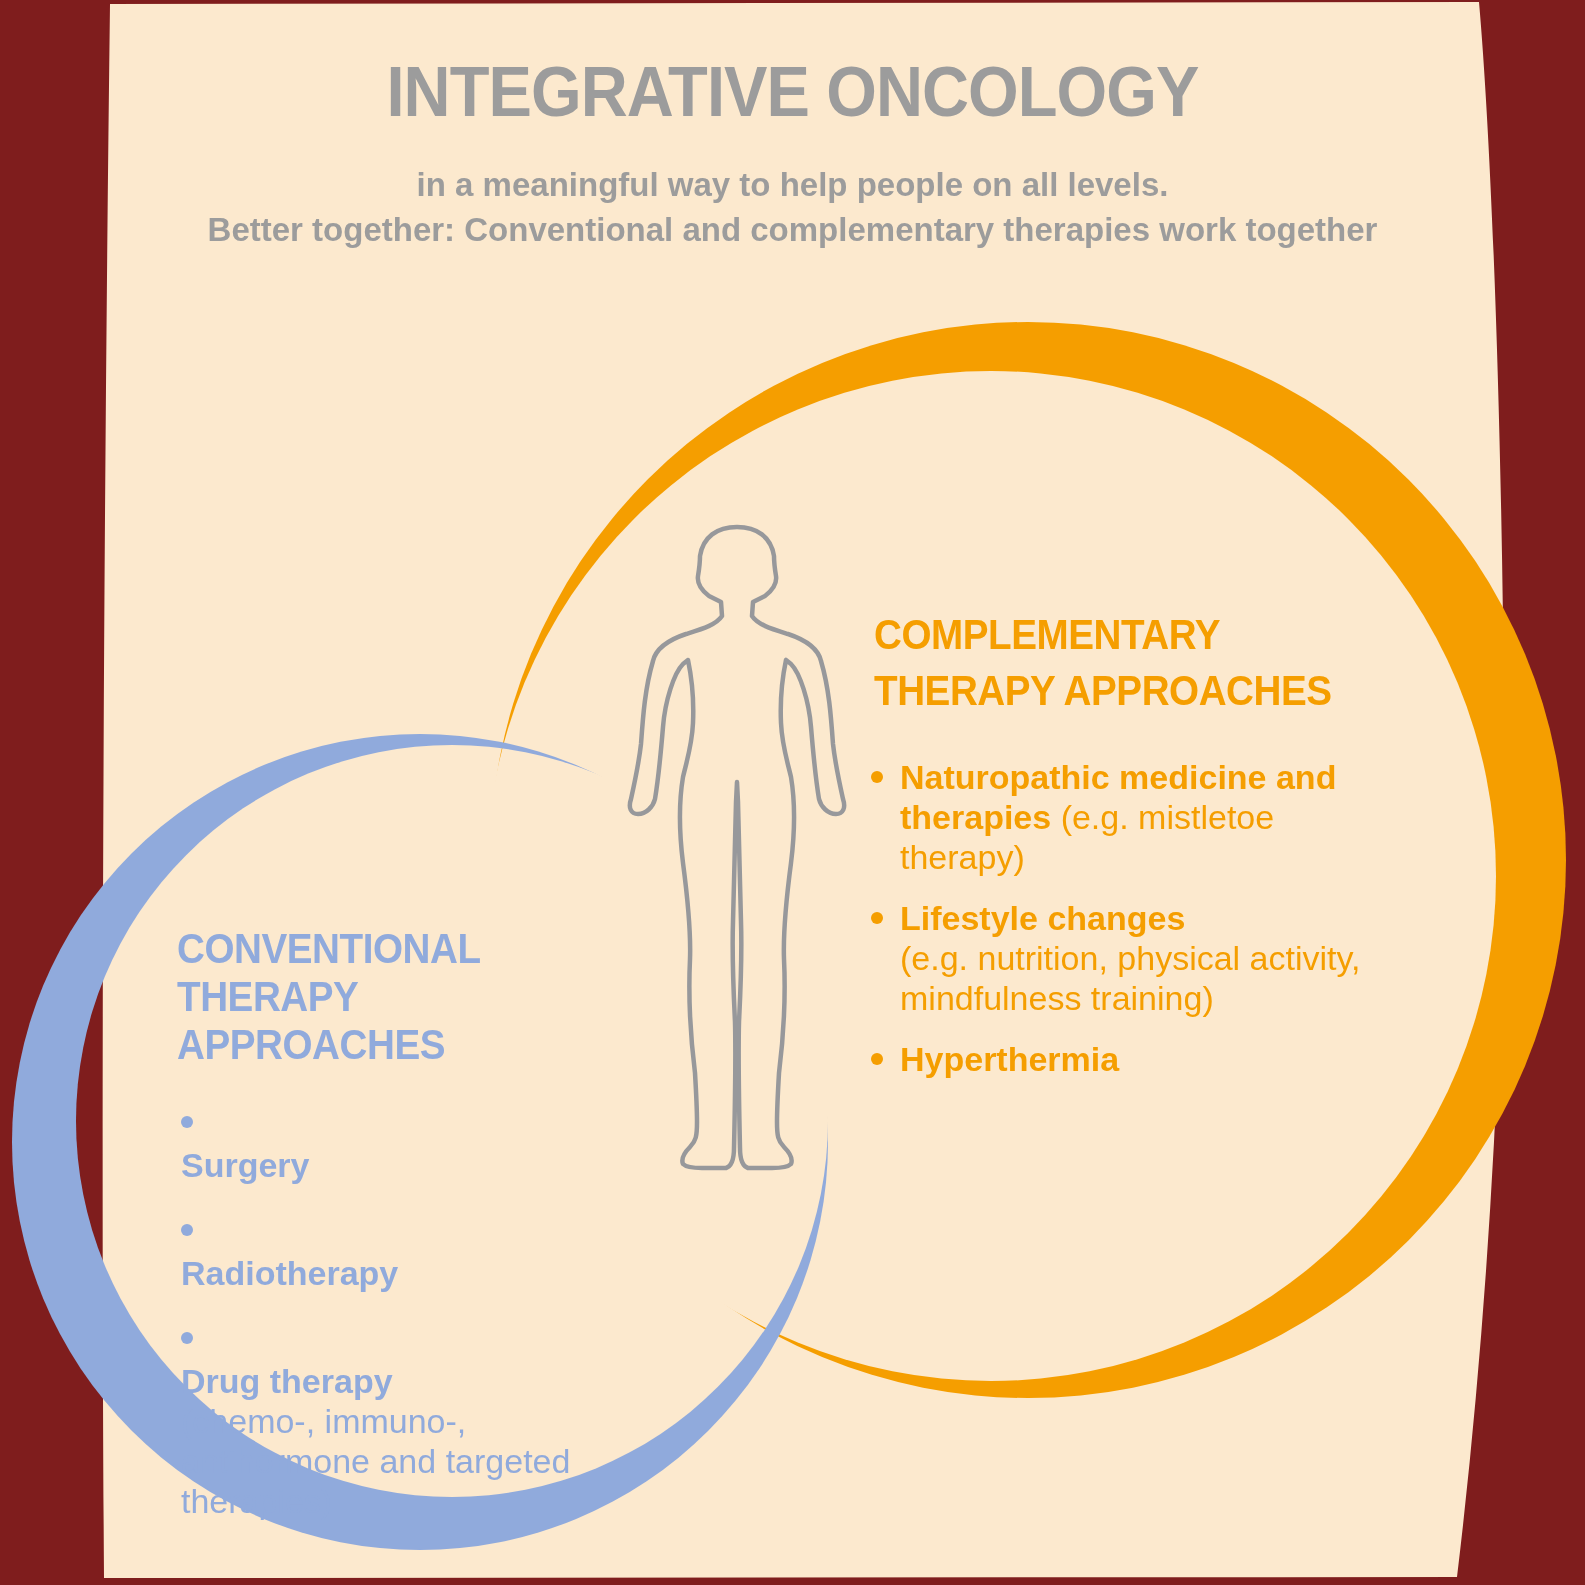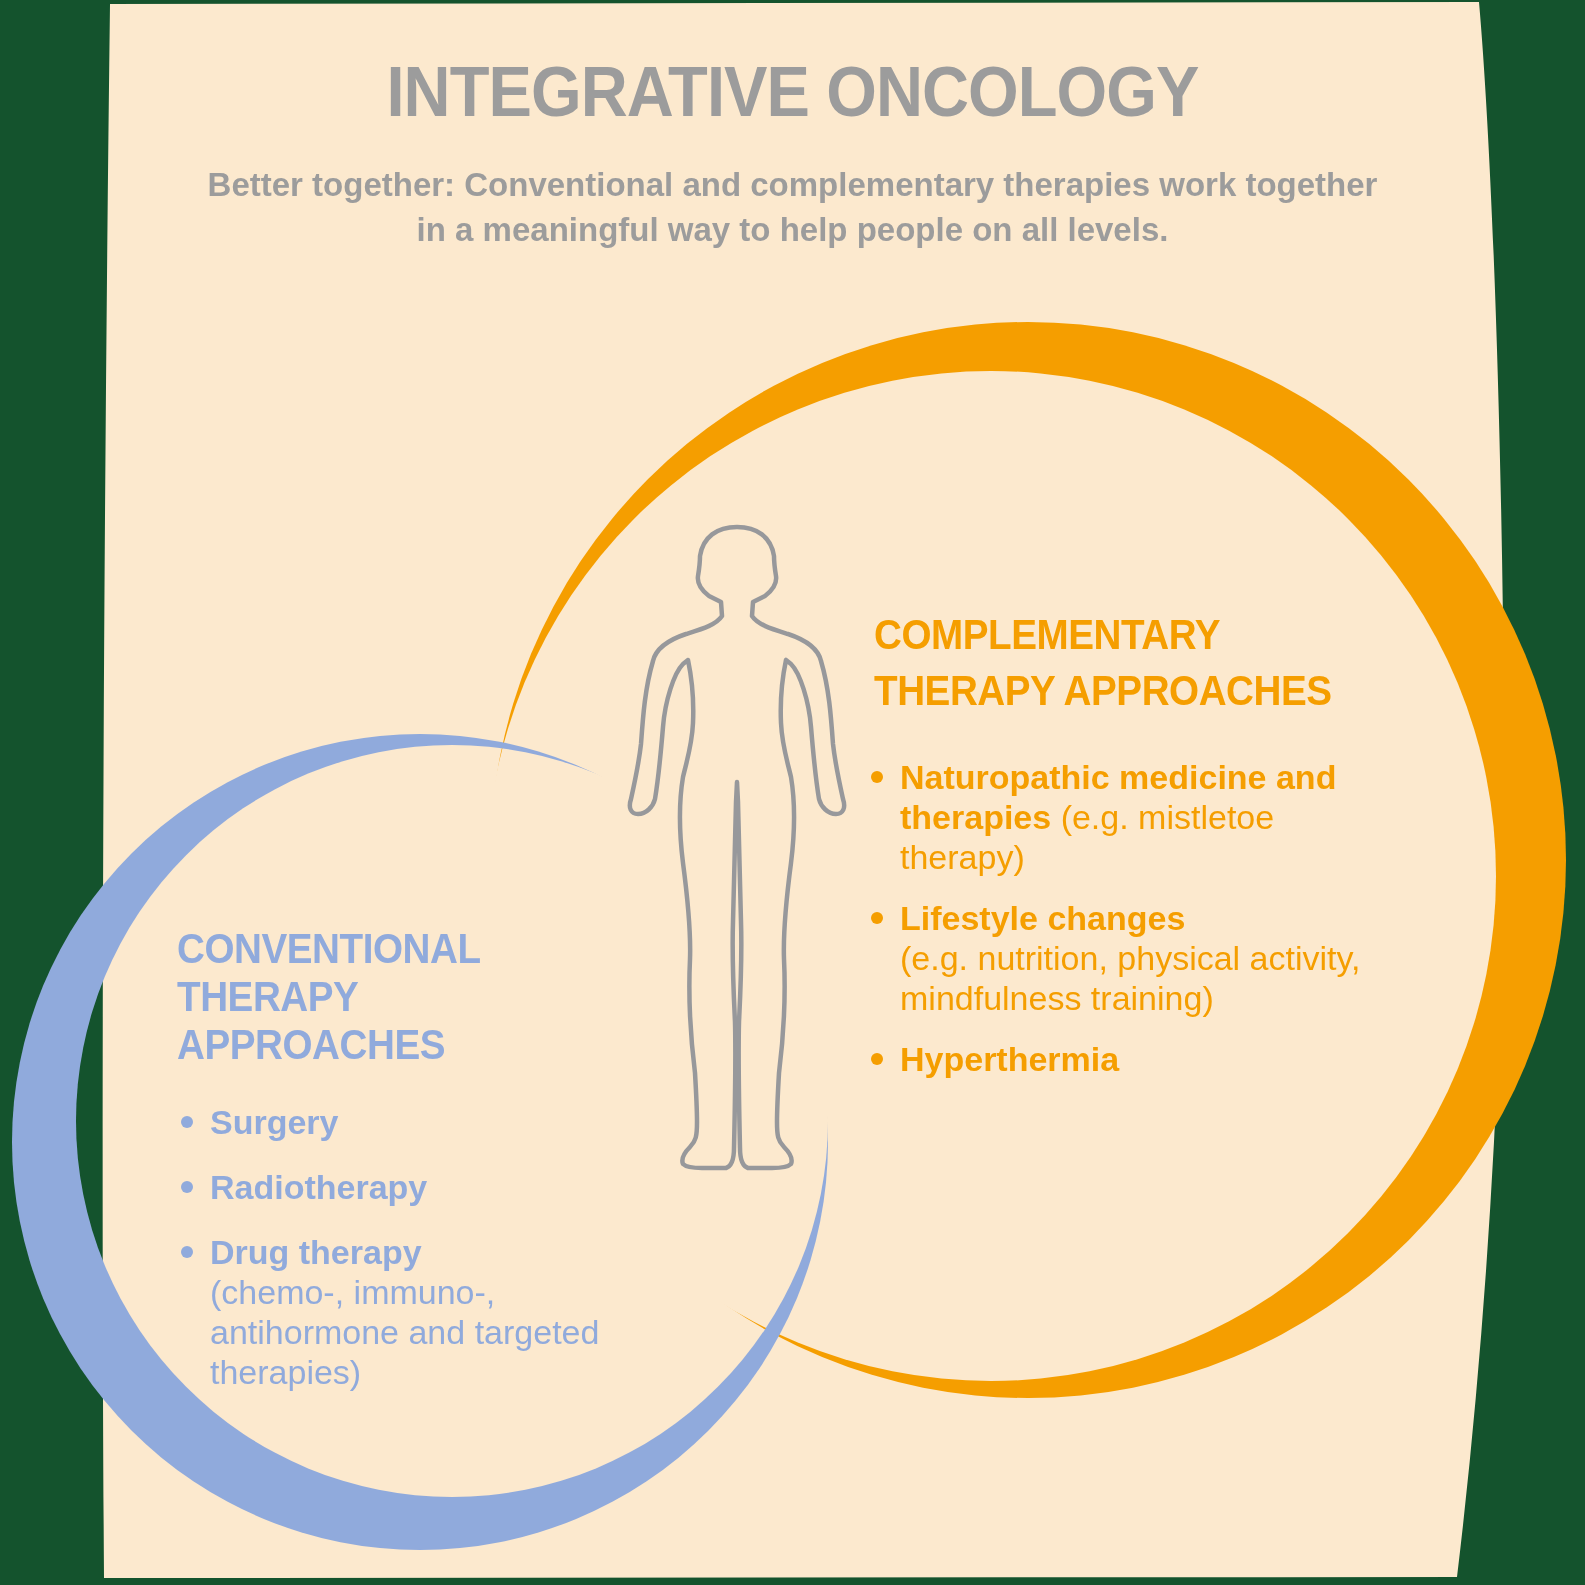--- a/index.html
+++ b/index.html
@@ -1,17 +1,17 @@
 <!DOCTYPE html>
 <html><head>
 <meta charset="utf-8">
 <style>
   html,body{margin:0;padding:0;background:#fff;}
   .stage{
-    position:relative;width:1585px;height:1585px;overflow:hidden;background:#14532d;
+    position:relative;width:1585px;height:1585px;overflow:hidden;background:#7f1d1d;
     font-family:"Liberation Sans", sans-serif;
     --paper:#FCE9CE; --orange:#F59E00; --blue:#90AADC; --gray:#9C9C9C; --figure:#97989B;
   }
   svg.bg{position:absolute;left:0;top:0;width:1585px;height:1585px;display:block;}
   .paper{fill:var(--paper);}
   .ring-o{fill:var(--orange);}
   .ring-b{fill:var(--blue);}
   .figure-path{fill:none;stroke:var(--figure);stroke-width:4.5;stroke-linejoin:round;stroke-linecap:round;}
 
   .title{
@@ -27,21 +27,21 @@
     position:absolute;font-weight:700;letter-spacing:-0.5px;white-space:nowrap;
     transform:scaleX(.92);transform-origin:0 0;font-size:42px;
   }
   .heading-orange{left:874px;top:607px;line-height:56px;color:var(--orange);}
   .heading-blue{left:177px;top:925px;line-height:48px;color:var(--blue);}
   .bullets{position:absolute;font-size:34px;line-height:40px;}
   .bullets-orange{left:871px;top:757px;width:530px;color:var(--orange);}
   .bullets-blue{left:181px;top:1102px;width:450px;color:var(--blue);}
   .bullet{display:flex;gap:17px;align-items:flex-start;}
   .bullets-orange .bullet{margin-bottom:21px;}
-  .bullets-blue .bullet{margin-bottom:25px;}
+  .bullets-blue .bullet{margin-bottom:25px;flex-direction:column;}
   .dot{flex:none;width:12px;height:12px;border-radius:50%;background:currentColor;margin-top:14px;}
   .btxt{flex:1 1 auto;}
   .seg-b{font-weight:700;}
   .seg-r{font-weight:400;}
   .nl{display:block;}
 </style>
 </head>
 <body>
 
 <div class="stage" style="--paper: #FCE9CE; --orange: #F59E00; --blue: #90AADC; --gray: #9C9C9C; --figure: #97989B;">
@@ -120,22 +120,22 @@
       L721,602 L709,596
       C701,590 697,583 698,576
       C699,570 700,564 700,556
       C703,537 717,527 737,527
       Z"></path>
   </svg>
 
   <div class="title">INTEGRATIVE ONCOLOGY</div>
 
   <div class="subtitle">
+    <div>in a meaningful way to help people on all levels.</div>
     <div>Better together: Conventional and complementary therapies work together</div>
-    <div>in a meaningful way to help people on all levels.</div>
   </div>
 
   <div class="panel-heading heading-orange">
     <div>COMPLEMENTARY</div>
     <div>THERAPY APPROACHES</div>
   </div>
 
   <div class="bullets bullets-orange">
       <div class="bullet">
         <span class="dot"></span>

